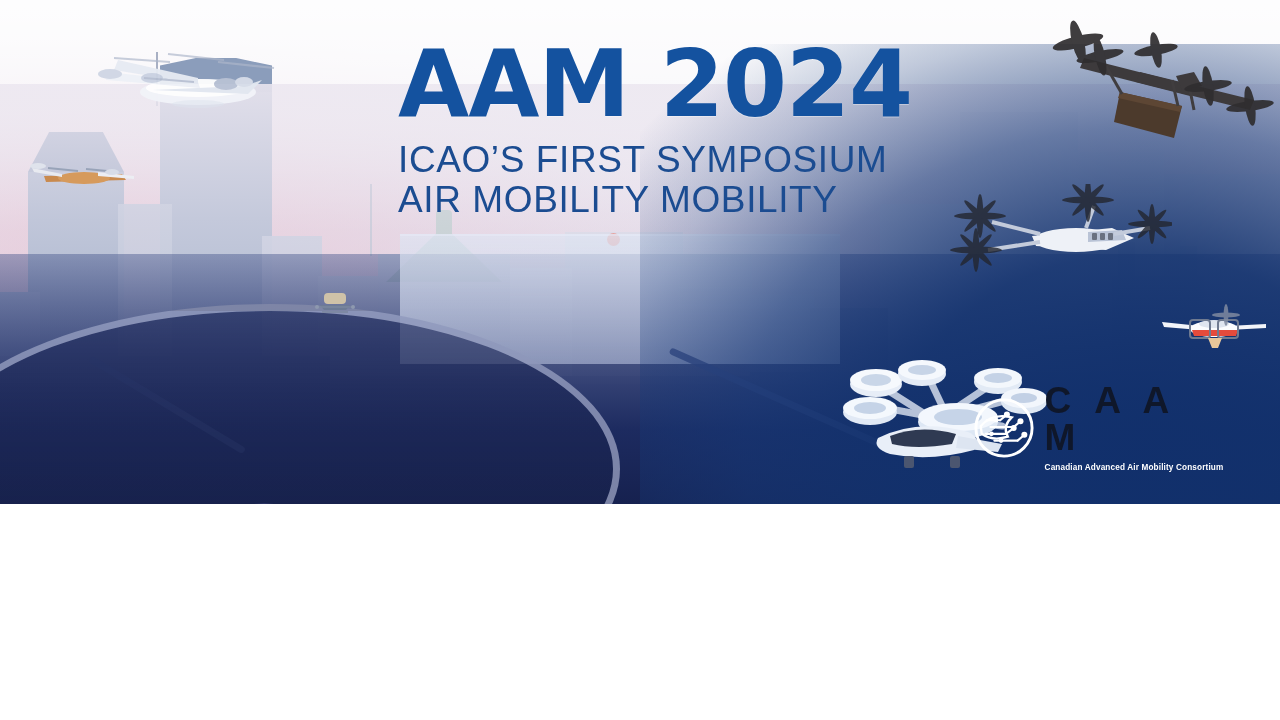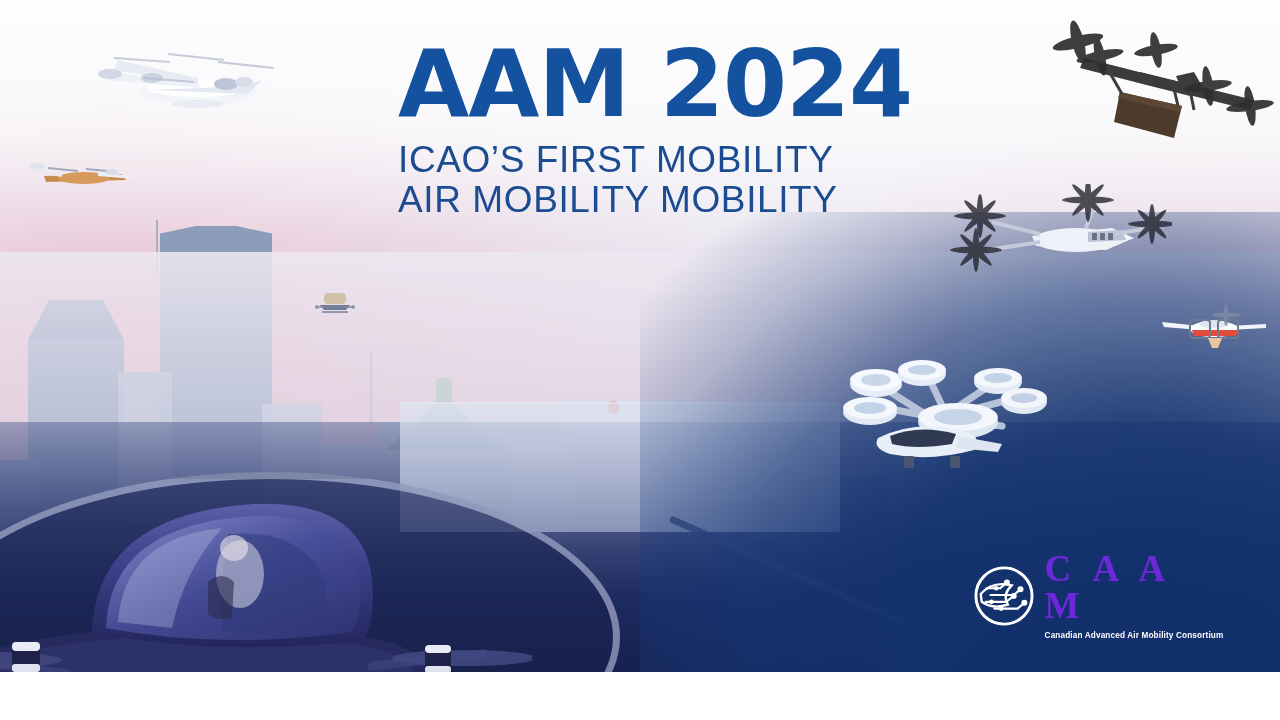--- a/index.html
+++ b/index.html
@@ -1,21 +1,21 @@
 <!DOCTYPE html>
 <html><head>
 <meta charset="utf-8">
 <title>AAM 2024</title>
 <style>
   * { margin:0; padding:0; box-sizing:border-box; }
   html,body { width:1280px; height:720px; overflow:hidden; background:#fff; }
   body { font-family:"Liberation Sans", sans-serif; }
 
   #stage {
-    position:relative; width:1280px; height:672px; overflow:hidden;
+    position:relative; width:1280px; height:504px; overflow:hidden;
     background:#e9e2ee;
   }
 
   
   .sky {
     position:absolute; inset:0;
     background:
       linear-gradient(180deg,
         #eceaf3 0%,
         #eceaf2 22%,
@@ -137,21 +137,21 @@
   }
   .collab-label {
     font-size:14.5px; font-weight:700; letter-spacing:.2px;
     margin-bottom:14px; color:#ffffff;
   }
   .caam-lockup { display:flex; align-items:center; justify-content:center; gap:10px; }
   .caam-mark { width:62px; height:62px; flex:0 0 62px; }
   .caam-text { text-align:left; }
   .caam-word {
     font-size:37px; font-weight:700; letter-spacing:7px; line-height:1;
-    color:#6d28d9; font-family:Liberation Serif, serif;
+    color:#0f172a; font-family:Liberation Sans, sans-serif;
   }
   .caam-tag {
     font-size:8.2px; font-weight:700; letter-spacing:.15px; line-height:1.1;
     color:#fff; margin-top:2px; white-space:nowrap;
   }
 
   
   .craft { position:absolute; }
 </style>
 </head>
@@ -479,21 +479,21 @@
           <rect x="-13" y="-15" width="26" height="8" rx="4" fill="#e9ecf6"></rect>
           <rect x="-13" y="6" width="26" height="7" rx="3" fill="#dfe3f0"></rect>
           </g>
       </g>
     </svg>
   </div>
 
   <div class="title-block">
     <div class="title-main">AAM 2024</div>
     <div class="title-sub">
-      <div>ICAO’S FIRST MOBILITY</div>
+      <div>ICAO’S FIRST SYMPOSIUM</div>
       <div>AIR MOBILITY MOBILITY</div>
     </div>
   </div>
 
   <div class="collab">
     <div class="caam-lockup">
       <span class="caam-mark">
         <svg viewBox="0 0 64 64" width="62" height="62">
           <circle cx="32" cy="32" r="29" fill="none" stroke="#fff" stroke-width="3"></circle>
           <path d="M8 30 Q20 16 40 21 Q30 30 36 41 Q20 46 9 38 Z" fill="none" stroke="#fff" stroke-width="2.4"></path>

